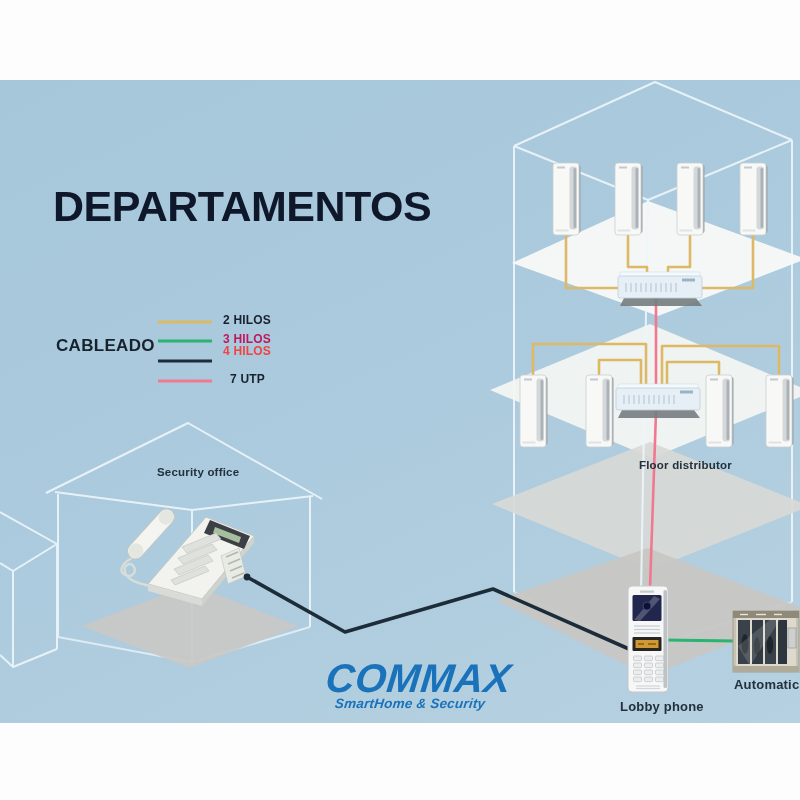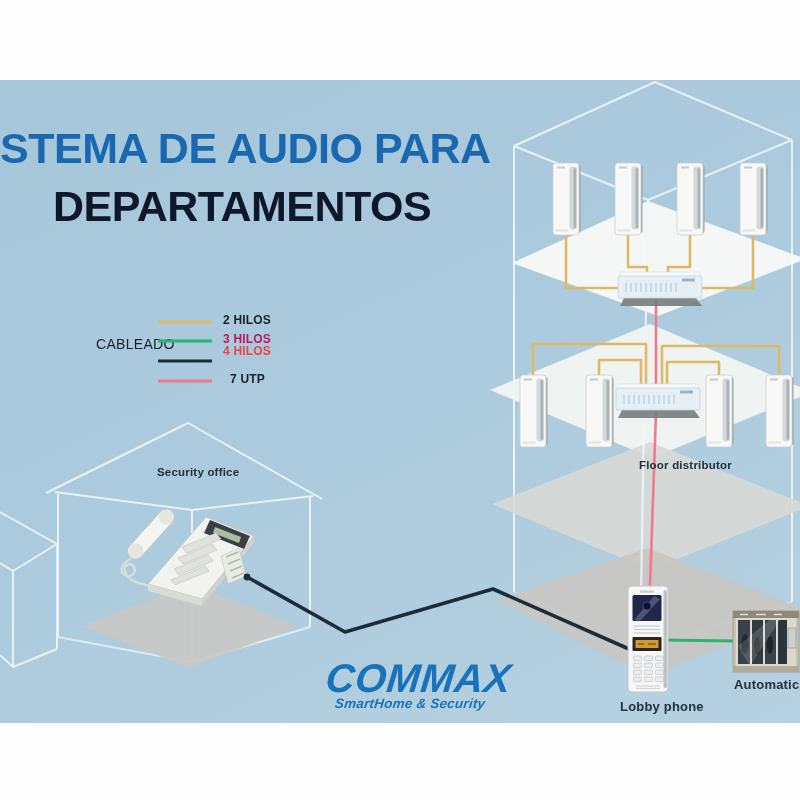--- a/index.html
+++ b/index.html
@@ -6,21 +6,21 @@
   .canvas{position:relative;width:800px;height:800px;overflow:hidden;background:#ffffff;
           font-family:"Liberation Sans", sans-serif;}
   .bg-blue{position:absolute;left:0;top:80px;width:800px;height:643px;
            background:linear-gradient(155deg,#a6c6d9 0%,#abcadd 45%,#b6d1e1 100%);}
   .band{position:absolute;left:0;width:800px;background:#fdfdfd;}
   .band-top{top:0;height:80px;}
   .band-bottom{top:723px;height:77px;}
   svg.scene{position:absolute;left:0;top:0;}
   .abs{position:absolute;white-space:nowrap;}
   .title-line{font-weight:700;font-size:43px;letter-spacing:-0.5px;}
-  .legend-title{font-weight:400;font-size:14px;letter-spacing:0.3px;margin-left:40px;}
+  .legend-title{font-weight:700;font-size:17px;letter-spacing:0.3px;}
   .legend-label{font-weight:700;font-size:12px;letter-spacing:0.2px;}
   .dev-label{font-weight:700;font-size:11.5px;letter-spacing:0.2px;}
   .dev-label.big{font-size:13px;}
   .clip{overflow:hidden;}
   .logo-main{font-weight:700;font-style:italic;font-size:40px;letter-spacing:0.5px;
              transform:skewX(-6deg);}
   .logo-tag{font-weight:700;font-style:italic;font-size:13.5px;letter-spacing:0.2px;
             transform:skewX(-6deg);}
 </style>
 </head>
@@ -218,21 +218,20 @@
       <rect x="778" y="620" width="9" height="44" fill="#2d363e"></rect>
       <ellipse cx="745" cy="644" rx="3.5" ry="10" fill="#1f262b"></ellipse>
       <ellipse cx="757" cy="646" rx="3" ry="9" fill="#1f262b"></ellipse>
       <ellipse cx="770" cy="645" rx="3.2" ry="9" fill="#1f262b"></ellipse>
       <rect x="788" y="628" width="8" height="20" fill="#cdd0cf" stroke="#9aa0a0" stroke-width="0.8"></rect>
       <rect x="733" y="666" width="66" height="6" fill="#b0aa99"></rect>
       <polygon points="738,646 772,618 781,618 750,666" fill="#ffffff" opacity="0.15"></polygon>
     </g>
   </svg>
 
-  <div class="abs title-line" style="left: 0px; top: 124px; color: rgb(26, 104, 176);">STEMA DE AUDIO PARA</div>
   <div class="abs title-line" style="left: 53px; top: 182px; color: #0f172a;">DEPARTAMENTOS</div>
 
   <div class="abs legend-title" style="left: 56px; top: 336px; color: rgb(24, 34, 46);">CABLEADO</div>
 
   <svg class="abs" style="left:156px;top:312px;" width="58" height="20">
     <line x1="2" y1="10" x2="56" y2="10" stroke-width="3" stroke="#ddb966"></line>
   </svg>
   <div class="abs legend-label" style="left: 223px; top: 313px; color: rgb(24, 34, 46);">2 HILOS</div>
 
   <svg class="abs" style="left:156px;top:331px;" width="58" height="20">

